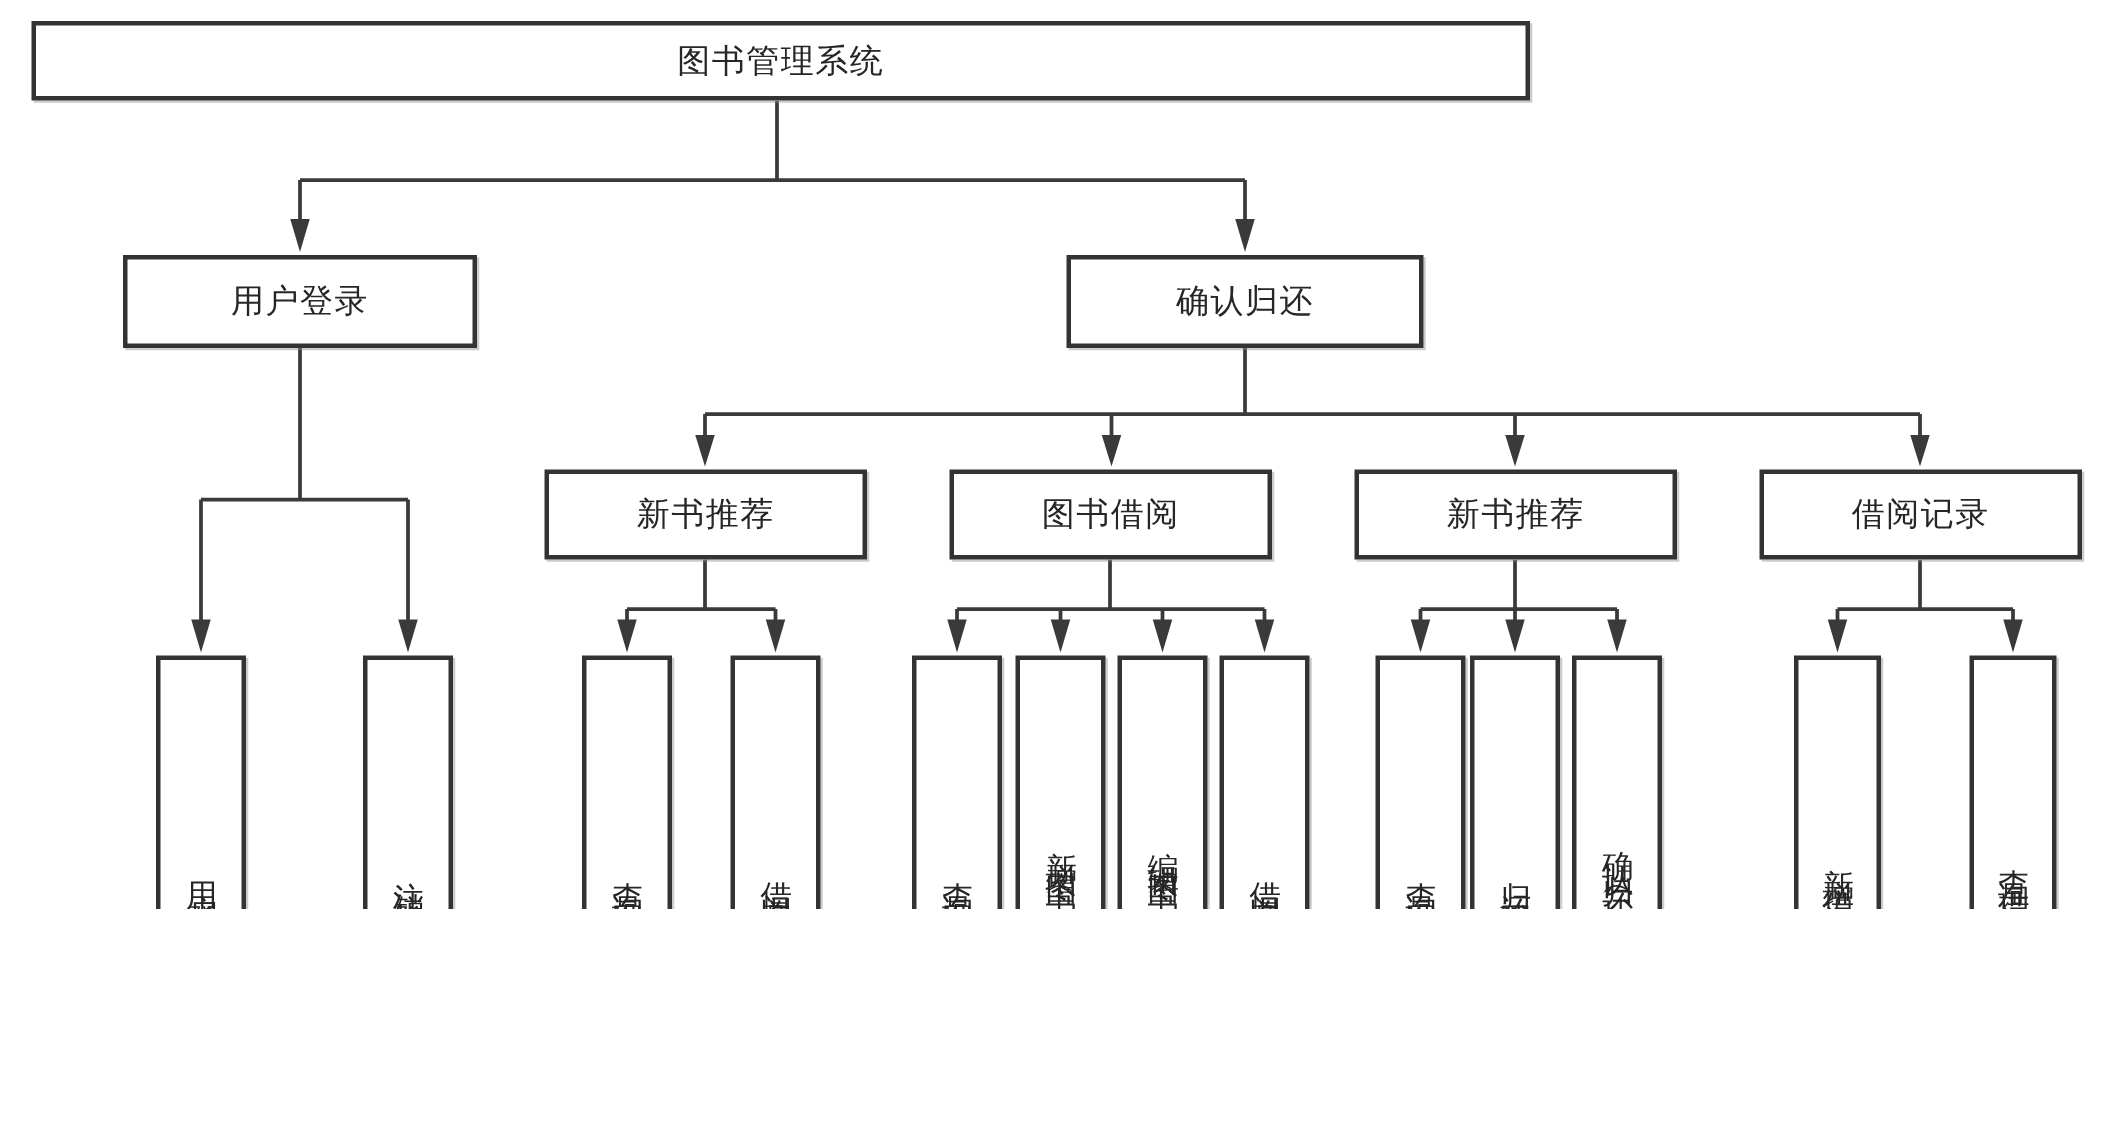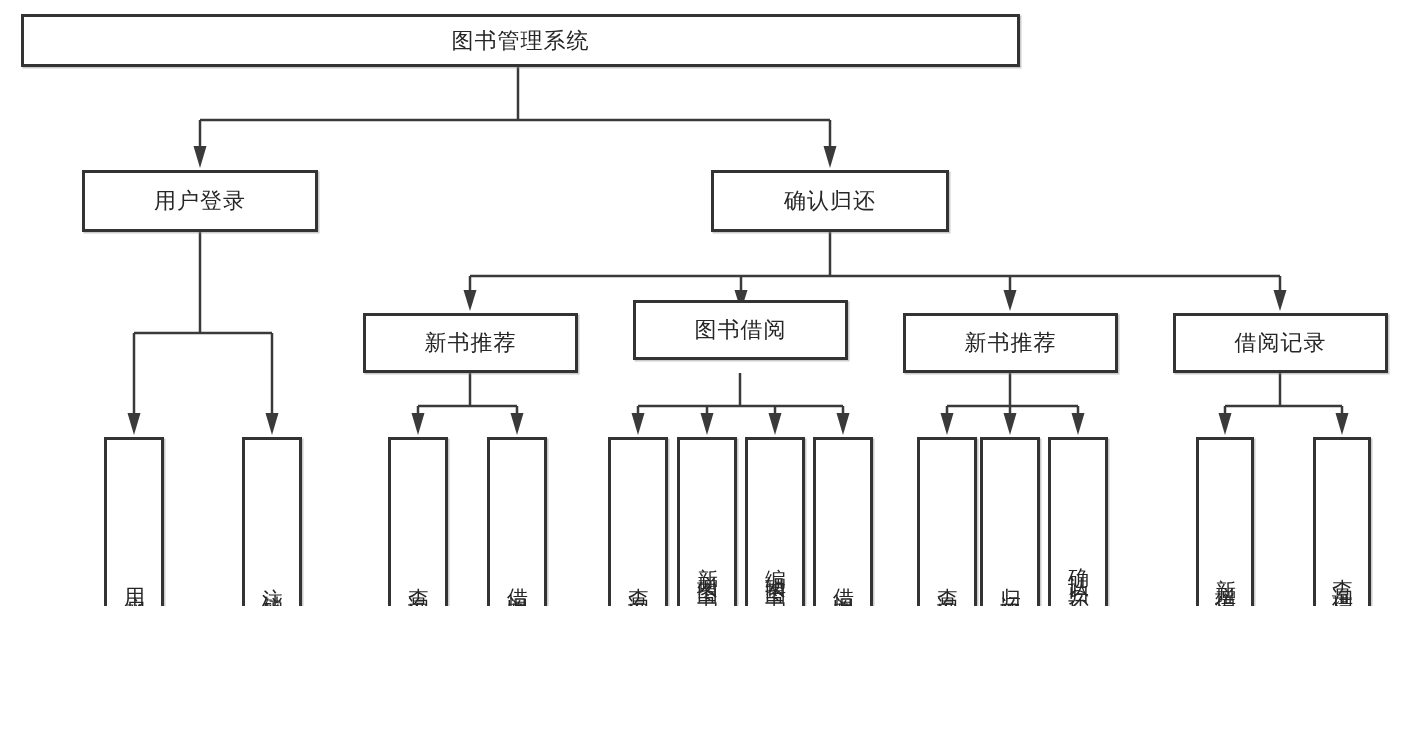--- a/index.html
+++ b/index.html
@@ -121,21 +121,21 @@
   <div class="node h" style="left:82px;top:170px;width:236px;height:62px">
     <span>用户登录</span>
   </div>
   <div class="node h" style="left:711px;top:170px;width:238px;height:62px">
     <span>确认归还</span>
   </div>
 
   <div class="node h" style="left:363px;top:313px;width:215px;height:60px">
     <span>新书推荐</span>
   </div>
-  <div class="node h" style="left:633px;top:300px;width:215px;height:60px">
+  <div class="node h" style="left:633px;top:313px;width:215px;height:60px">
     <span>图书借阅</span>
   </div>
   <div class="node h" style="left:903px;top:313px;width:215px;height:60px">
     <span>新书推荐</span>
   </div>
   <div class="node h" style="left:1173px;top:313px;width:215px;height:60px">
     <span>借阅记录</span>
   </div>
 
   <div class="node v" style="left:104px;top:437px;width:60px;height:299px">

